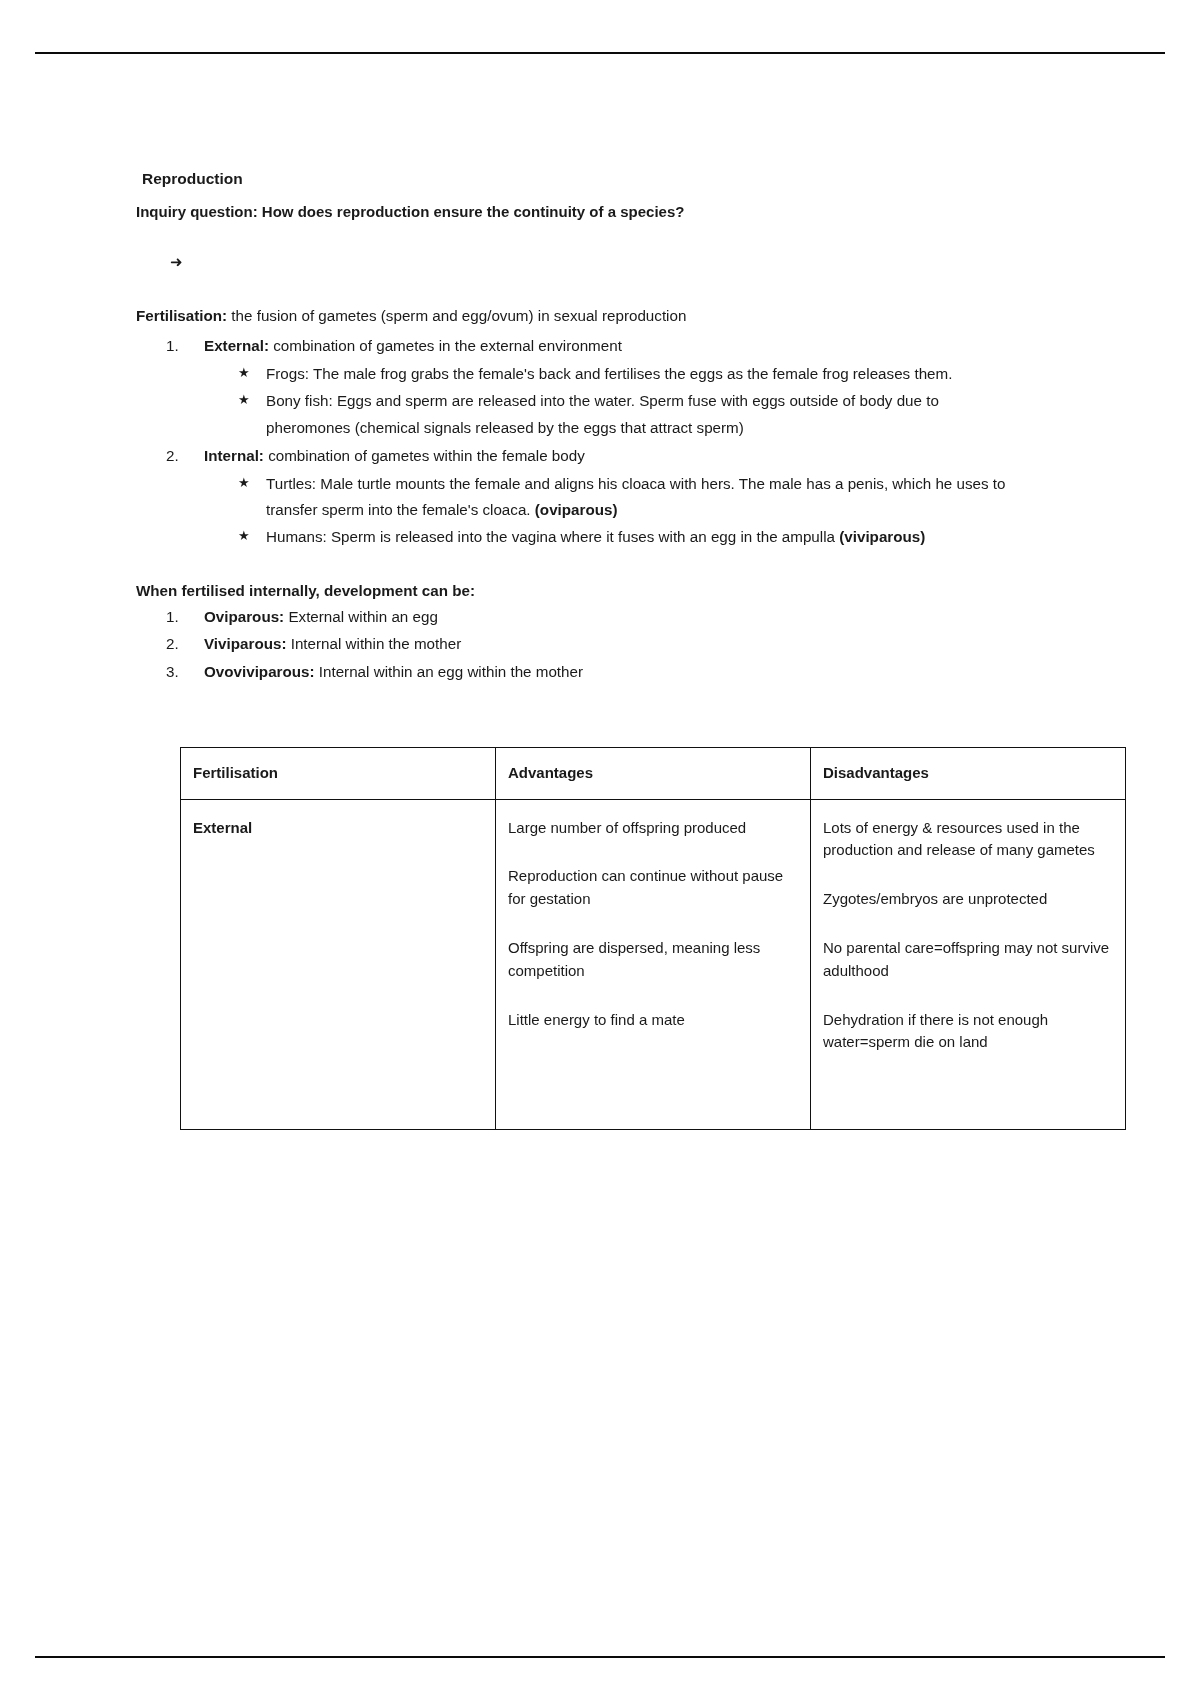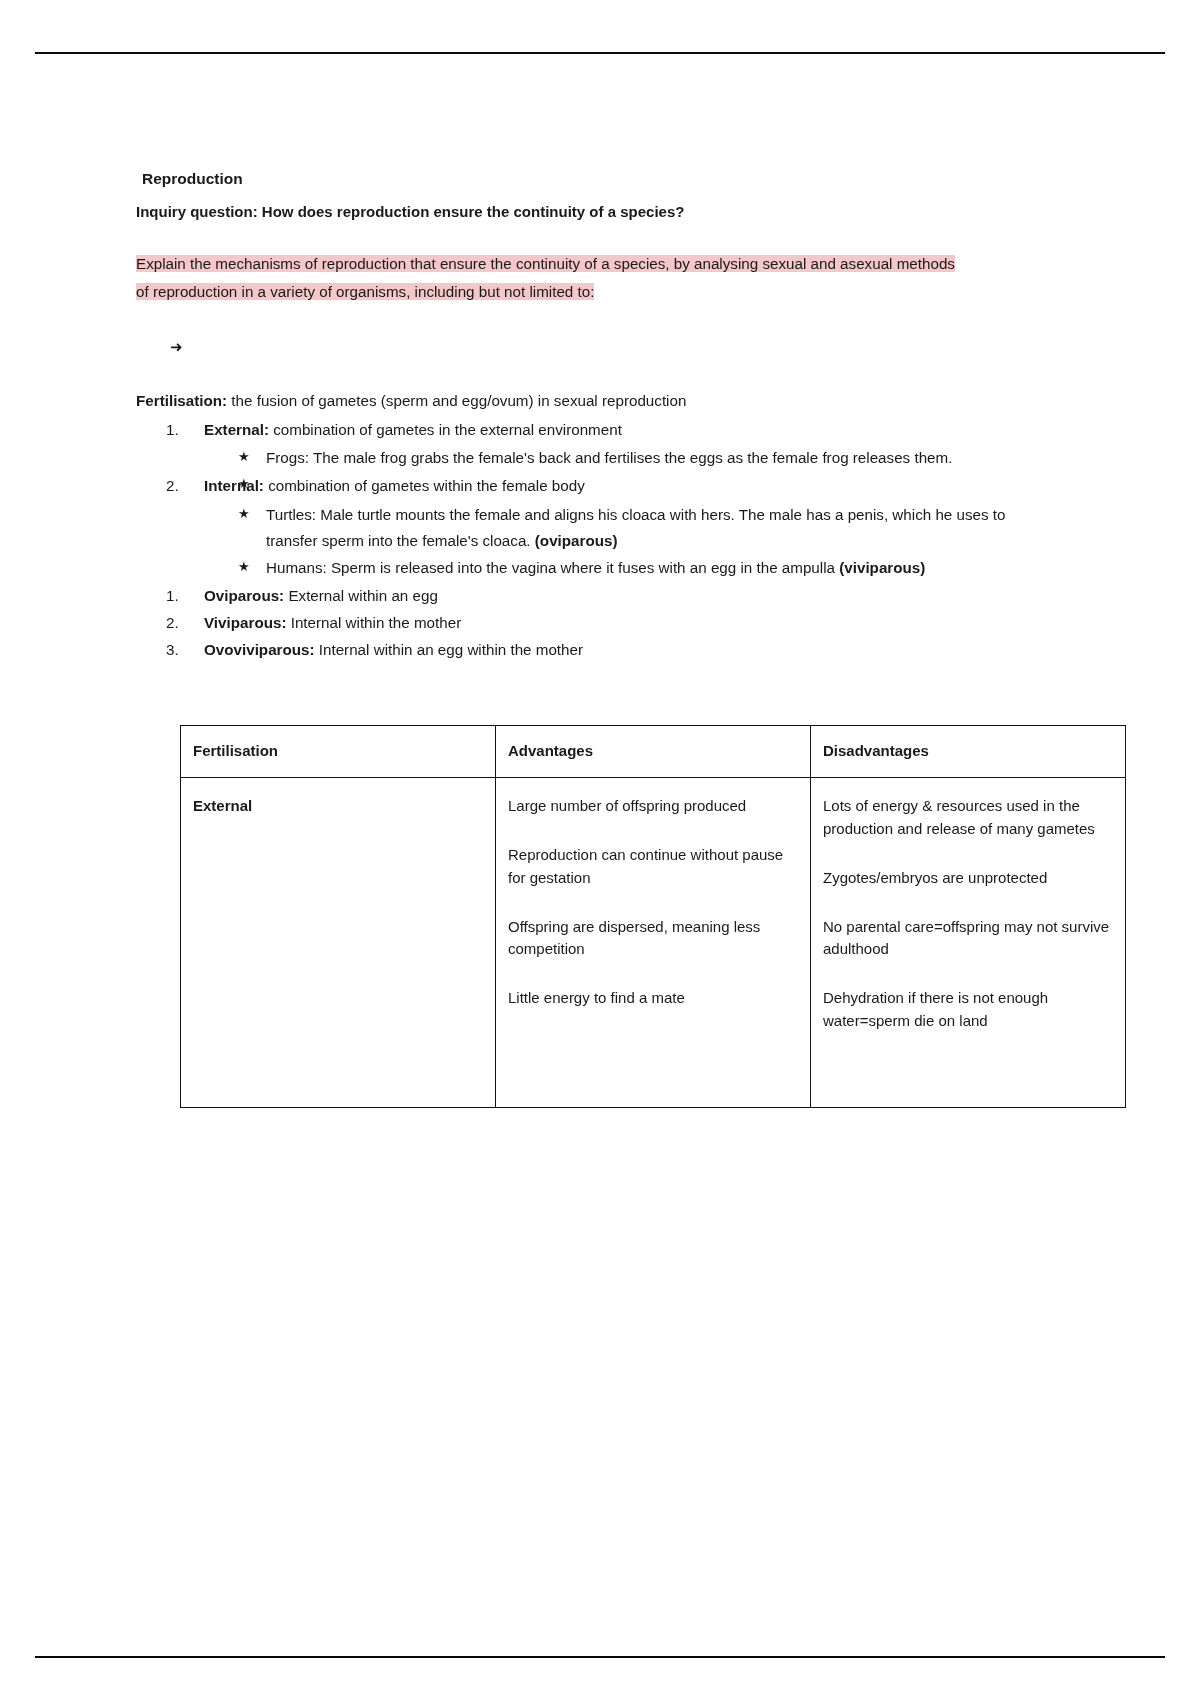--- a/index.html
+++ b/index.html
@@ -170,58 +170,59 @@
 
   <div class="rule rule-top"></div>
   <div class="rule rule-bottom"></div>
 
   <div class="content">
 
 
     <p class="section-head">Reproduction</p>
     <p class="inquiry">Inquiry question: How does reproduction ensure the continuity of a species?</p>
 
-    <p class="outcome"><span class="highlight-block">Explain the mechanisms of reproduction that ensure the continuity of a species, by analysing sexual and asexual methods of reproduction in a variety of organisms, including but not limited to:</span></p>
 
     <div class="arrow-item">
       <span class="arrow-glyph">➜</span>
     </div>
 
     <p class="lead"><b>Fertilisation:</b><span> the fusion of gametes (sperm and egg/ovum) in sexual reproduction</span></p>
 
     <ol class="num">
       <li>
         <span class="marker">1.</span>
         <b>External:</b><span> combination of gametes in the external environment</span>
         <ul class="star">
           <li>
             <span class="marker">★</span>
             <span>Frogs: The male frog grabs the female's back and fertilises the eggs as the female frog releases them.</span>
           </li>
           <li>
             <span class="marker">★</span>
+            <span>Bony fish: Eggs and sperm are released into the water. Sperm fuse with eggs outside of body due to pheromones (chemical signals released by the eggs that attract sperm)</span>
           </li>
         </ul>
       </li>
       <li>
         <span class="marker">2.</span>
         <b>Internal:</b><span> combination of gametes within the female body</span>
         <ul class="star">
           <li>
             <span class="marker">★</span>
             <span>Turtles: Male turtle mounts the female and aligns his cloaca with hers. The male has a penis, which he uses to transfer sperm into the female's cloaca. </span><b>(oviparous)</b>
           </li>
           <li>
             <span class="marker">★</span>
             <span>Humans: Sperm is released into the vagina where it fuses with an egg in the ampulla </span><b>(viviparous)</b>
           </li>
         </ul>
       </li>
     </ol>
 
+    <p class="subhead">When fertilised internally, development can be:</p>
     <ol class="num">
       <li>
         <span class="marker">1.</span>
         <b>Oviparous:</b><span> External within an egg</span>
       </li>
       <li>
         <span class="marker">2.</span>
         <b>Viviparous:</b><span> Internal within the mother</span>
       </li>
       <li>

